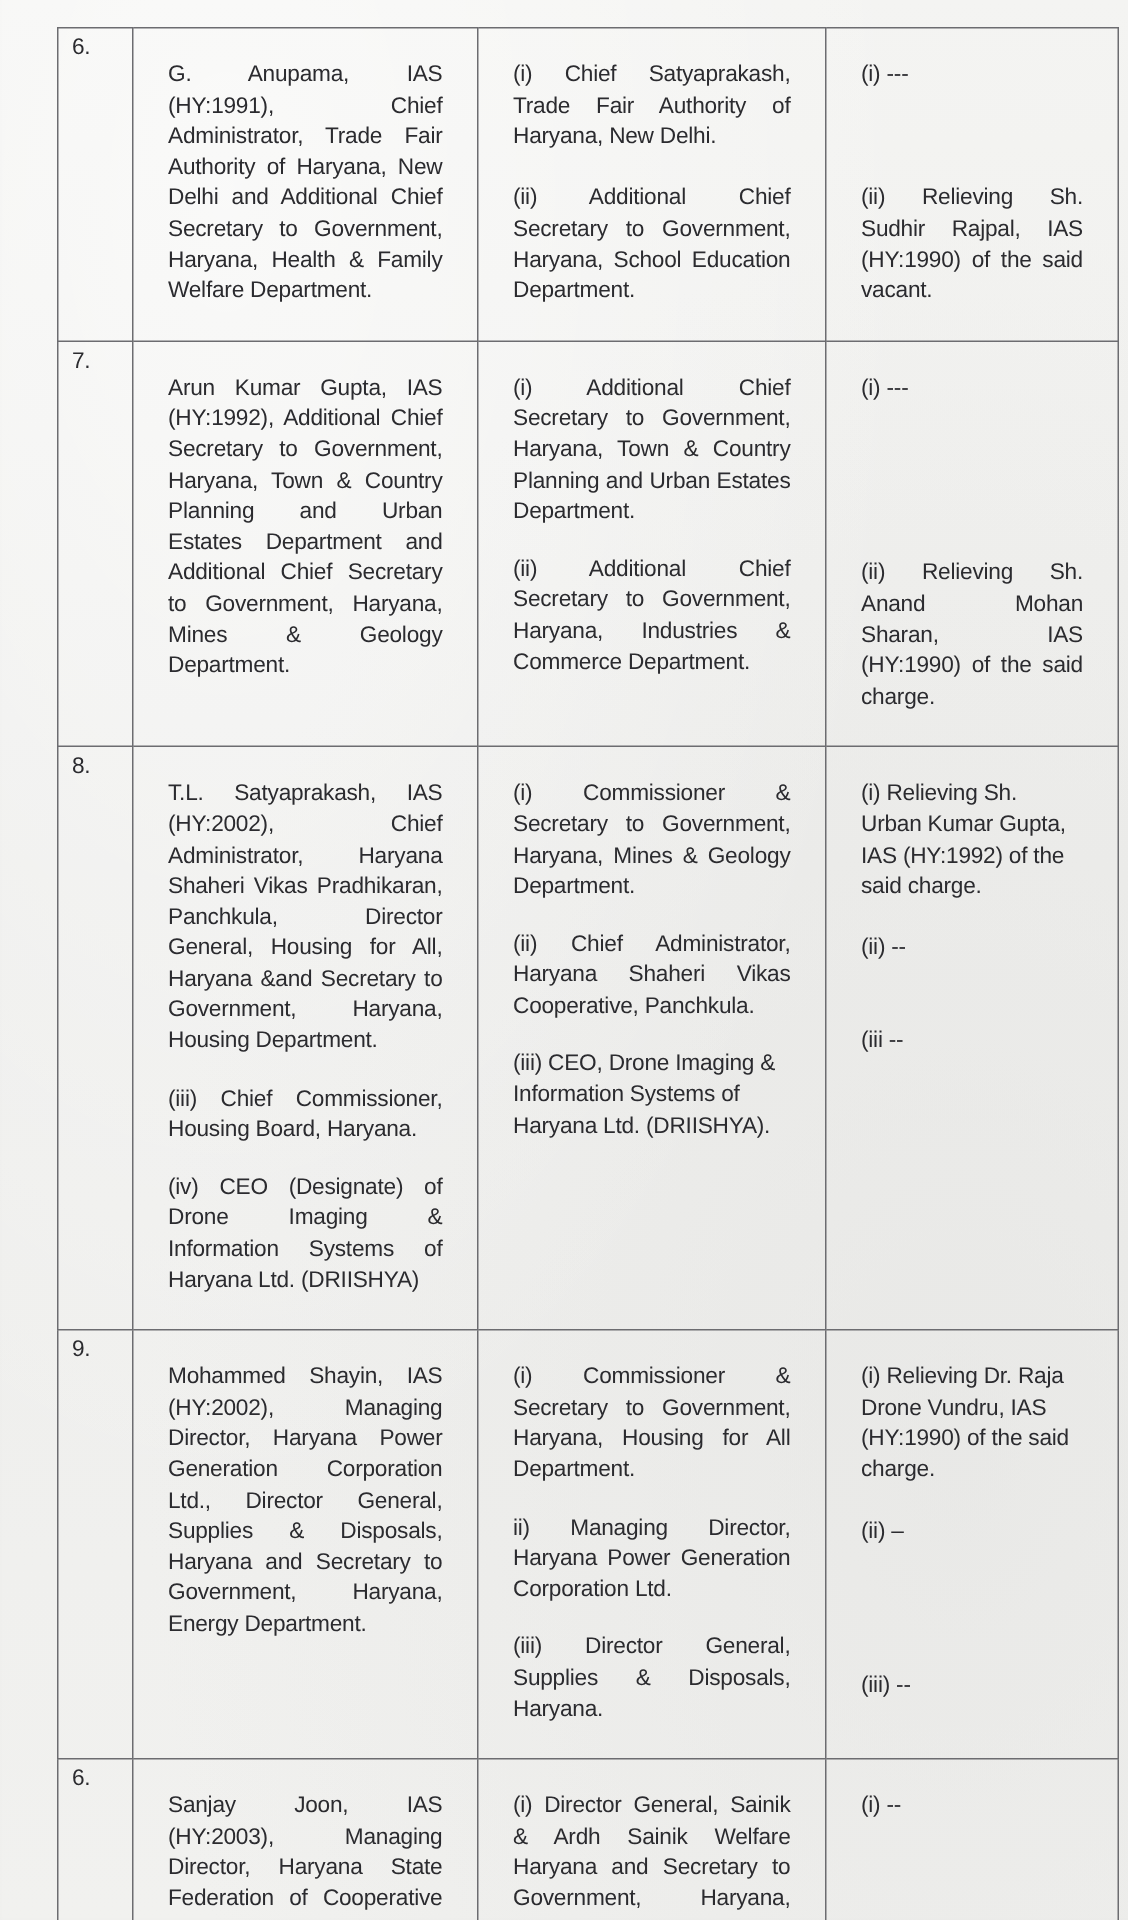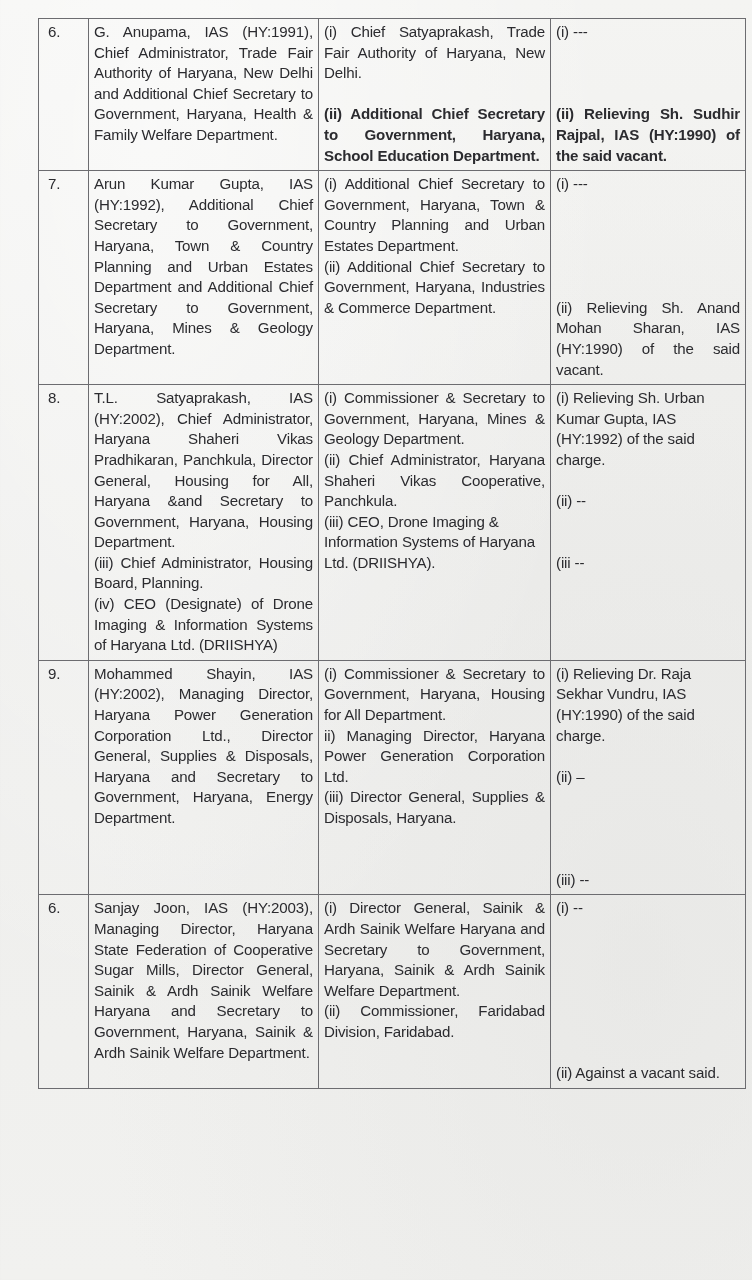--- a/index.html
+++ b/index.html
@@ -50,26 +50,26 @@
   .col-remarks { width: 195px; }
 
   td.sno {
     text-align: left;
     padding-left: 9px;
     white-space: nowrap;
   }
   .para {
     text-align: justify;
     text-justify: inter-word;
-    margin: 0;
+    margin: 18px;
     -webkit-hyphens: none;
     hyphens: none;
   }
   .para + .para { margin-top: 0px; }
-  .para.gap-before { margin-top: 20.6px; font-weight: bold; }
+  .para.gap-before { margin-top: 20.6px; }
   .para.nojust { text-align: left; }
 
   
 </style>
 </head>
 <body>
 
 <div class="scan-noise"></div>
 
 <table class="page-table">
@@ -100,29 +100,29 @@
       <td class="sno">7.</td>
       <td>
         <p class="para">Arun Kumar Gupta, IAS (HY:1992), Additional Chief Secretary to Government, Haryana, Town &amp; Country Planning and Urban Estates Department and Additional Chief Secretary to Government, Haryana, Mines &amp; Geology Department.</p>
       </td>
       <td>
         <p class="para">(i) Additional Chief Secretary to Government, Haryana, Town &amp; Country Planning and Urban Estates Department.</p>
         <p class="para">(ii) Additional Chief Secretary to Government, Haryana, Industries &amp; Commerce Department.</p>
       </td>
       <td>
         <p class="para nojust">(i) ---</p>
-        <p class="para" style="margin-top:103px">(ii) Relieving Sh. Anand Mohan Sharan, IAS (HY:1990) of the said vacant.</p>
+        <p class="para" style="margin-top:103px">(ii) Relieving Sh. Anand Mohan Sharan, IAS (HY:1990) of the said charge.</p>
       </td>
     </tr>
 
     <tr>
       <td class="sno">8.</td>
       <td>
         <p class="para">T.L. Satyaprakash, IAS (HY:2002), Chief Administrator, Haryana Shaheri Vikas Pradhikaran, Panchkula, Director General, Housing for All, Haryana &amp;and Secretary to Government, Haryana, Housing Department.</p>
-        <p class="para">(iii) Chief Administrator, Housing Board, Planning.</p>
+        <p class="para">(iii) Chief Commissioner, Housing Board, Haryana.</p>
         <p class="para">(iv) CEO (Designate) of Drone Imaging &amp; Information Systems of Haryana Ltd. (DRIISHYA)</p>
       </td>
       <td>
         <p class="para">(i) Commissioner &amp; Secretary to Government, Haryana, Mines &amp; Geology Department.</p>
         <p class="para">(ii) Chief Administrator, Haryana Shaheri Vikas Cooperative, Panchkula.</p>
         <p class="para nojust">(iii) CEO, Drone Imaging &amp; Information Systems of Haryana Ltd. (DRIISHYA).</p>
       </td>
       <td>
         <p class="para nojust">(i) Relieving Sh. Urban Kumar Gupta, IAS (HY:1992) of the said charge.</p>
         <p class="para nojust" style="margin-top:20.6px">(ii) --</p>
@@ -134,21 +134,21 @@
       <td class="sno">9.</td>
       <td>
         <p class="para">Mohammed Shayin, IAS (HY:2002), Managing Director, Haryana Power Generation Corporation Ltd., Director General, Supplies &amp; Disposals, Haryana and Secretary to Government, Haryana, Energy Department.</p>
       </td>
       <td>
         <p class="para">(i) Commissioner &amp; Secretary to Government, Haryana, Housing for All Department.</p>
         <p class="para">ii) Managing Director, Haryana Power Generation Corporation Ltd.</p>
         <p class="para">(iii) Director General, Supplies &amp; Disposals, Haryana.</p>
       </td>
       <td>
-        <p class="para nojust">(i) Relieving Dr. Raja Sekhar Vundru, IAS (HY:1990) of the said charge.</p>
+        <p class="para nojust">(i) Relieving Dr. Raja Drone Vundru, IAS (HY:1990) of the said charge.</p>
         <p class="para nojust" style="margin-top:20.6px">(ii) –</p>
         <p class="para nojust" style="margin-top:82.4px">(iii) --</p>
       </td>
     </tr>
 
     <tr>
       <td class="sno">6.</td>
       <td>
         <p class="para">Sanjay Joon, IAS (HY:2003), Managing Director, Haryana State Federation of Cooperative Sugar Mills, Director General, Sainik &amp; Ardh Sainik Welfare Haryana and Secretary to Government, Haryana, Sainik &amp; Ardh Sainik Welfare Department.</p>
       </td>

